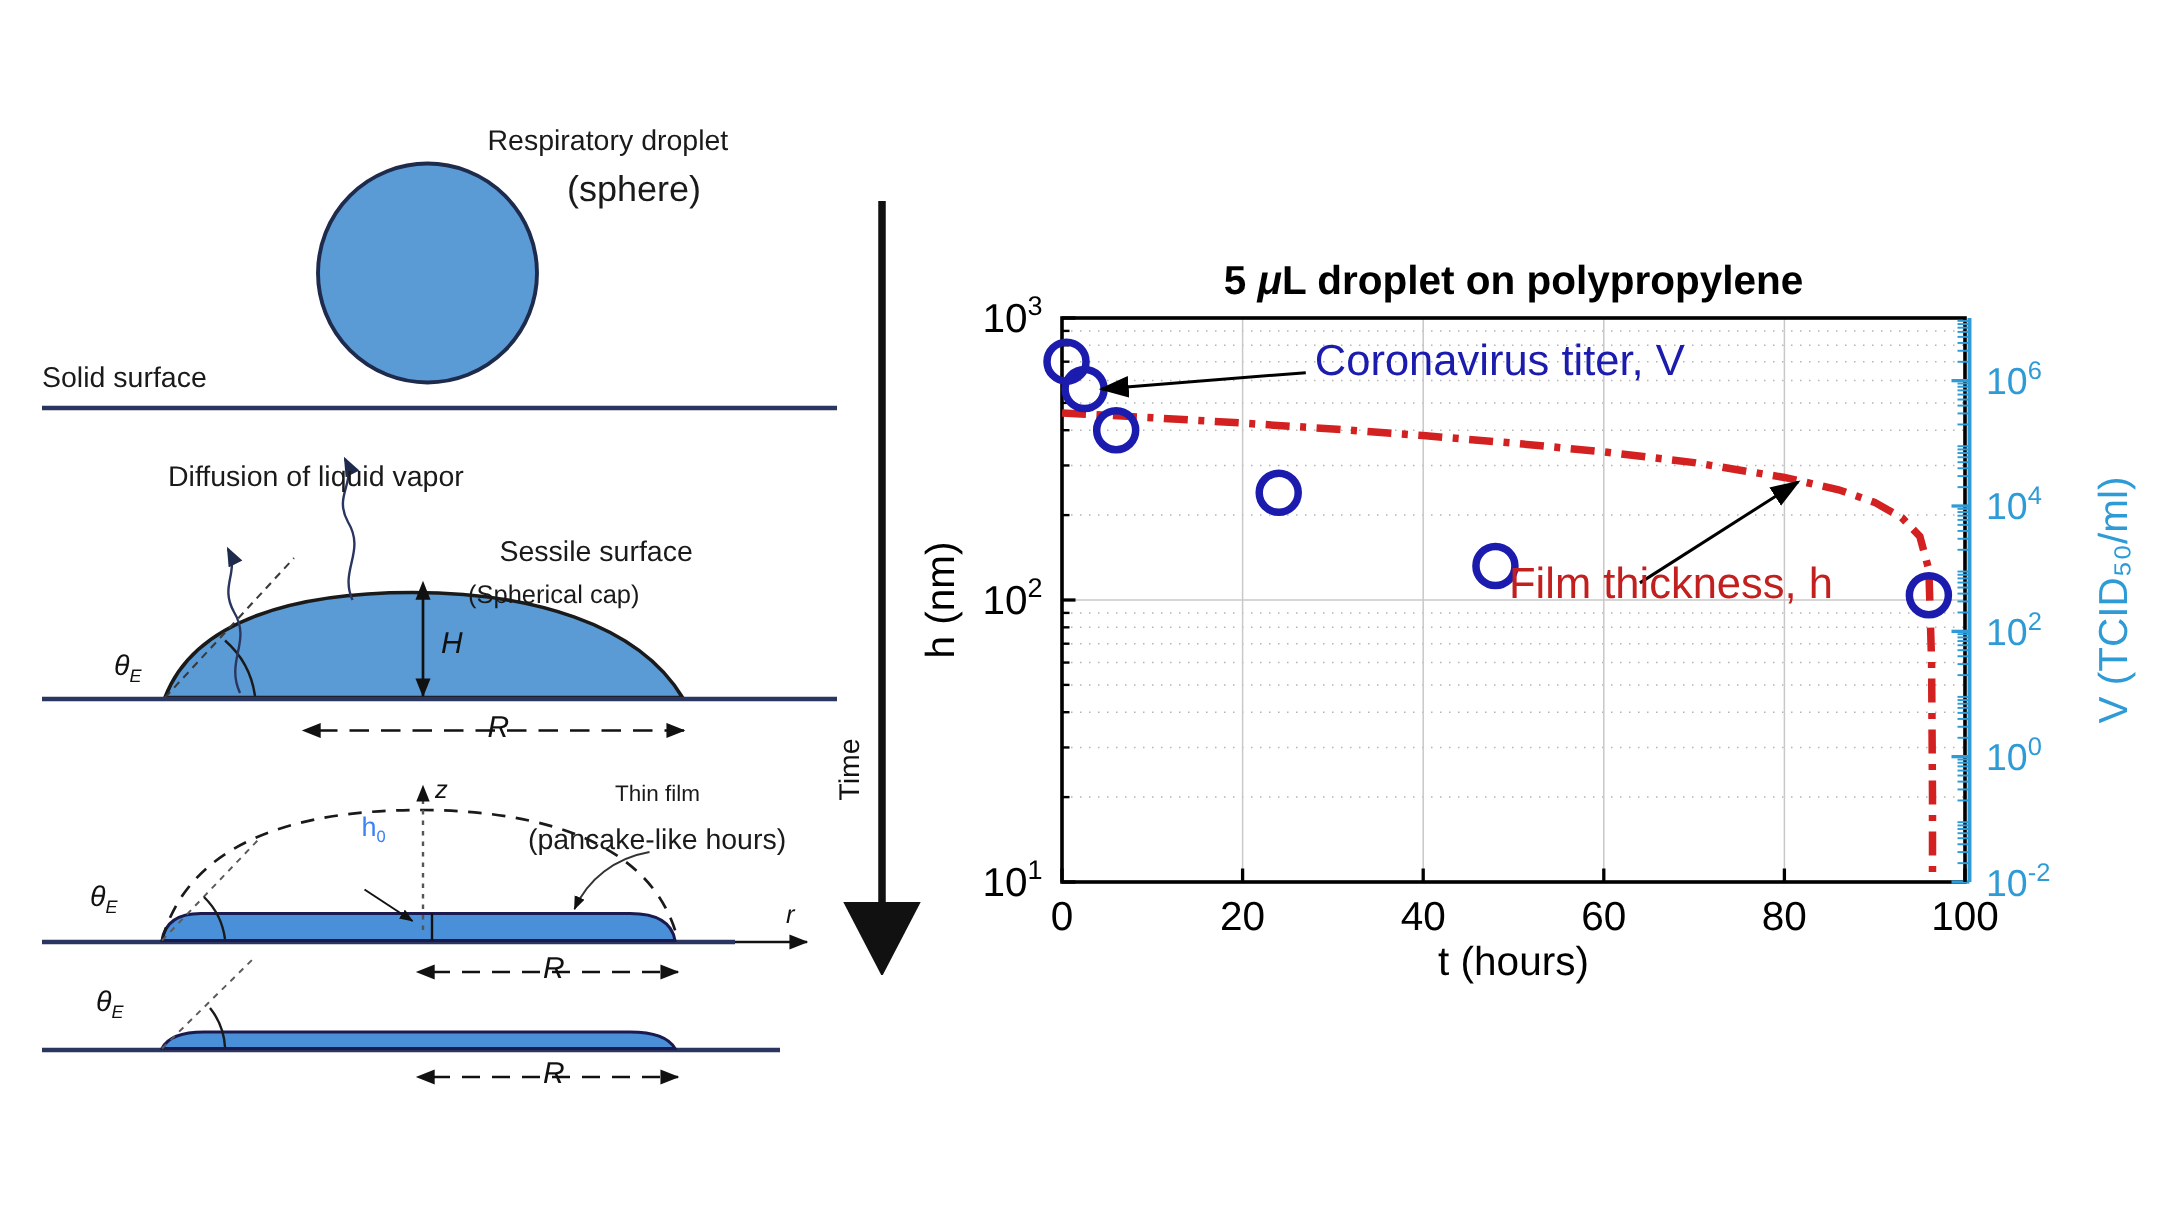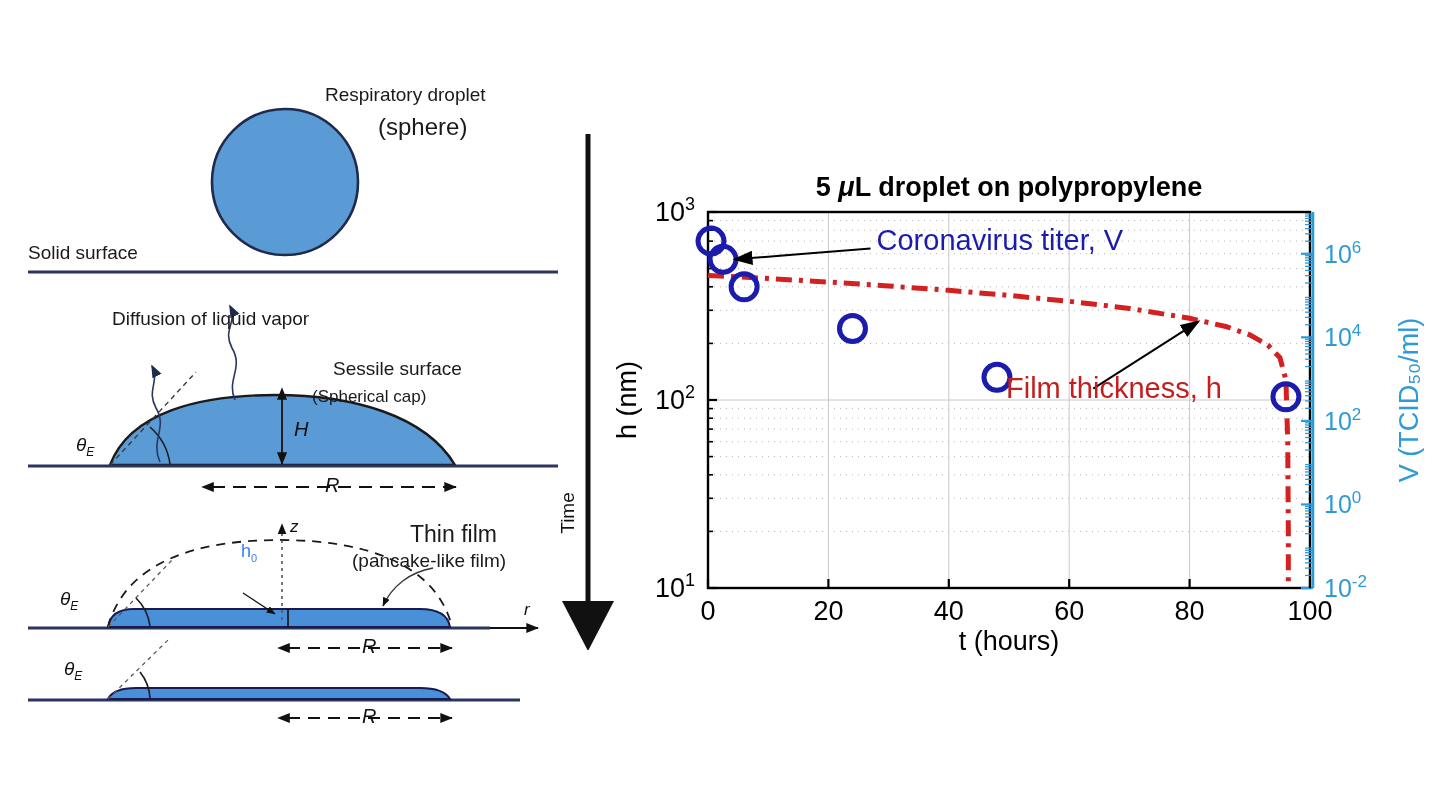--- a/index.html
+++ b/index.html
@@ -78,22 +78,22 @@
       <path d="M150,698 A46,46 0 0,0 140,672" fill="none" stroke="#1a1a1a" stroke-width="1.6"></path>
       <line x1="288" y1="718" x2="452" y2="718" stroke="#111" stroke-width="1.8" stroke-dasharray="12,8" marker-start="url(#arrHeadBlkSR)" marker-end="url(#arrHeadBlkS)"></line>
     </svg>
 
     <div class="abs lbl no-sel" style="left:325px;top:84px;font-size:19px;">Respiratory droplet</div>
     <div class="abs lbl no-sel" style="left:378px;top:113px;font-size:24px;">(sphere)</div>
     <div class="abs lbl no-sel" style="left:28px;top:242px;font-size:19px;">Solid surface</div>
     <div class="abs lbl no-sel" style="left:112px;top:308px;font-size:19px;text-align:right;">Diffusion of liquid vapor</div>
     <div class="abs lbl no-sel" style="left:333px;top:358px;font-size:19px;">Sessile surface</div>
     <div class="abs lbl no-sel" style="left:312px;top:387px;font-size:17px;">(Spherical cap)</div>
-    <div class="abs lbl no-sel" style="left:410px;top:521px;font-size:23px;">Thin film</div>
-    <div class="abs lbl no-sel" style="left:352px;top:550px;font-size:19px;">(pancake-like film)</div>
+    <div class="abs lbl no-sel" style="left:410px;top:521px;font-size:15px;">Thin film</div>
+    <div class="abs lbl no-sel" style="left:352px;top:550px;font-size:19px;">(pancake-like hours)</div>
 
     <div class="abs no-sel" style="left:76px;top:434px;font-size:19px;font-style:italic;color:#111;">
       <span>θ</span><span style="font-size:12px;vertical-align:sub;">E</span>
     </div>
     <div class="abs no-sel" style="left:60px;top:588px;font-size:19px;font-style:italic;color:#111;">
       <span>θ</span><span style="font-size:12px;vertical-align:sub;">E</span>
     </div>
     <div class="abs no-sel" style="left:64px;top:658px;font-size:19px;font-style:italic;color:#111;">
       <span>θ</span><span style="font-size:12px;vertical-align:sub;">E</span>
     </div>

